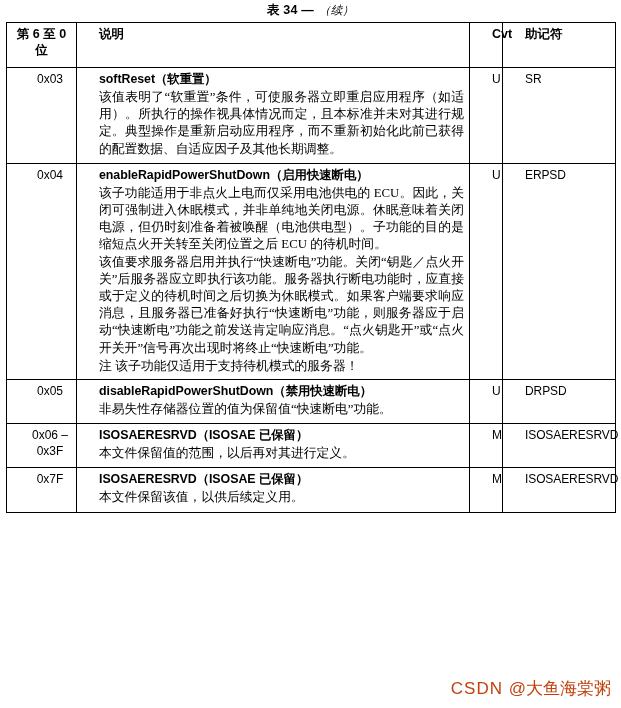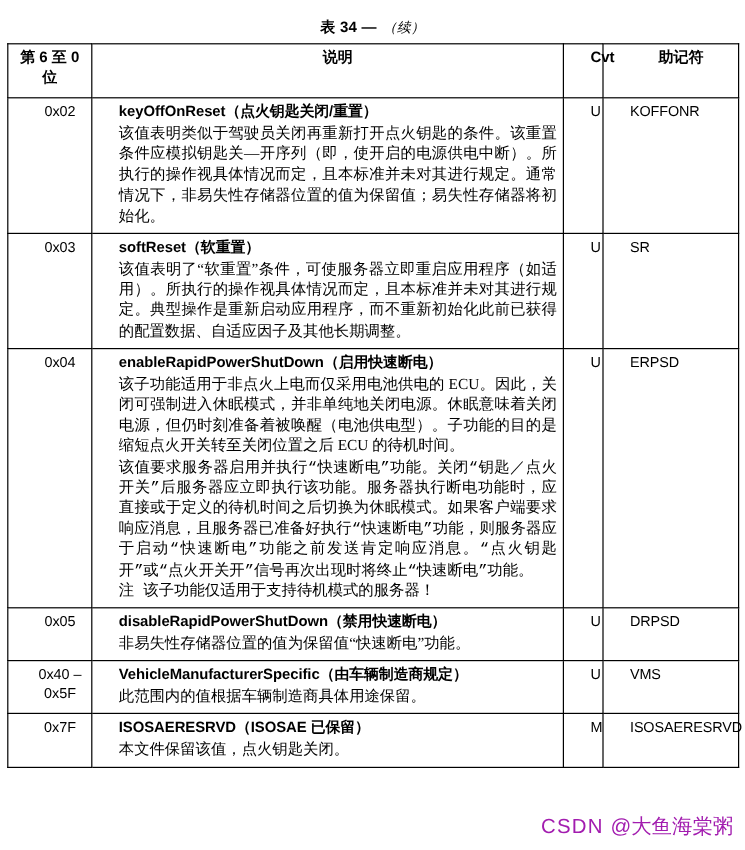--- a/index.html
+++ b/index.html
@@ -22,21 +22,21 @@
     height: 708px;
     box-sizing: border-box;
   }
 
   .table-caption {
     text-align: center;
     font-family: "Liberation Sans", sans-serif;
     font-size: 12.5px;
     font-weight: bold;
     letter-spacing: 0.2px;
-    padding-top: 16px;
+    padding-top: 3px;
     padding-bottom: 4px;
     line-height: 15px;
     white-space: nowrap;
   }
   .table-caption .cont {
     font-weight: normal;
     font-style: italic;
     font-size: 11.5px;
     padding-left: 5px;
   }
@@ -60,21 +60,21 @@
   col.c-cvt   { width: 33px; }
   col.c-mnem  { width: 113px; }
 
   
   thead th {
     font-family: "Liberation Sans", sans-serif;
     font-weight: bold;
     font-size: 12.5px;
     line-height: 16px;
     height: 45px;
-    text-align: center;
+    text-align: left;
     padding-top: 4px;
   }
   thead th.bits-head {
     text-align: center;
     padding-left: 2px;
     padding-right: 2px;
   }
   thead th .hl1 { display: block; }
   thead th .hl2 { display: block; }
 
@@ -123,37 +123,37 @@
   }
   td.desc .para {
     display: block;
     font-family: "Liberation Serif", "DejaVu Serif", serif;
     font-size: 12.8px;
     line-height: 17.2px;
     text-align: justify;
     text-justify: inter-ideograph;
     margin: 0;
   }
-  td.desc .para + .para { margin-top: 0px; font-family: Liberation Mono, monospace; }
+  td.desc .para + .para { margin-top: 0px; }
   td.desc .note {
     display: block;
-    font-family: Liberation Mono, monospace;
+    font-family: Liberation Sans, sans-serif;
     font-size: 12.8px;
     line-height: 17.2px;
     margin: 0;
   }
 
   
   .watermark {
     position: absolute;
     right: 10px;
     bottom: 8px;
     font-family: "Liberation Sans", sans-serif;
     font-size: 17px;
-    color: #a21caf;
+    color: #c2410c;
     letter-spacing: 1px;
     pointer-events: none;
     white-space: nowrap;
   }
   .watermark .wm-cn { letter-spacing: 0px; }
 </style>
 </head>
 <body>
 
 <div class="page">
@@ -176,31 +176,20 @@
           <span class="hl2">位</span>
         </th>
         <th>说明</th>
         <th>Cvt</th>
         <th>助记符</th>
       </tr>
     </thead>
     <tbody id="table-body">
         <tr>
           <td class="bits">
-            <span class="ln">0x02</span>
-          </td>
-          <td class="desc">
-            <span class="title">keyOffOnReset（点火钥匙关闭/重置）</span>
-            <span class="para">该值表明类似于驾驶员关闭再重新打开点火钥匙的条件。该重置条件应模拟钥匙关—开序列（即，使开启的电源供电中断）。所执行的操作视具体情况而定，且本标准并未对其进行规定。通常情况下，非易失性存储器位置的值为保留值；易失性存储器将初始化。</span>
-          </td>
-          <td class="cvt">U</td>
-          <td class="mnem">KOFFONR</td>
-        </tr>
-        <tr>
-          <td class="bits">
             <span class="ln">0x03</span>
           </td>
           <td class="desc">
             <span class="title">softReset（软重置）</span>
             <span class="para">该值表明了“软重置”条件，可使服务器立即重启应用程序（如适用）。所执行的操作视具体情况而定，且本标准并未对其进行规定。典型操作是重新启动应用程序，而不重新初始化此前已获得的配置数据、自适应因子及其他长期调整。</span>
           </td>
           <td class="cvt">U</td>
           <td class="mnem">SR</td>
         </tr>
         <tr>
@@ -222,37 +211,37 @@
           </td>
           <td class="desc">
             <span class="title">disableRapidPowerShutDown（禁用快速断电）</span>
             <span class="para">非易失性存储器位置的值为保留值“快速断电”功能。</span>
           </td>
           <td class="cvt">U</td>
           <td class="mnem">DRPSD</td>
         </tr>
         <tr>
           <td class="bits">
-            <span class="ln">0x40 –</span>
-            <span class="ln">0x5F</span>
-          </td>
-          <td class="desc">
-            <span class="title">VehicleManufacturerSpecific（由车辆制造商规定）</span>
-            <span class="para">此范围内的值根据车辆制造商具体用途保留。</span>
-          </td>
-          <td class="cvt">U</td>
-          <td class="mnem">VMS</td>
+            <span class="ln">0x06 –</span>
+            <span class="ln">0x3F</span>
+          </td>
+          <td class="desc">
+            <span class="title">ISOSAERESRVD（ISOSAE 已保留）</span>
+            <span class="para">本文件保留值的范围，以后再对其进行定义。</span>
+          </td>
+          <td class="cvt">M</td>
+          <td class="mnem">ISOSAERESRVD</td>
         </tr>
         <tr>
           <td class="bits">
             <span class="ln">0x7F</span>
           </td>
           <td class="desc">
             <span class="title">ISOSAERESRVD（ISOSAE 已保留）</span>
-            <span class="para">本文件保留该值，点火钥匙关闭。</span>
+            <span class="para">本文件保留该值，以供后续定义用。</span>
           </td>
           <td class="cvt">M</td>
           <td class="mnem">ISOSAERESRVD</td>
         </tr>
       </tbody>
   </table>
 
   <div class="watermark">
     <span>CSDN</span>
     <span class="wm-cn">@大鱼海棠粥</span>

